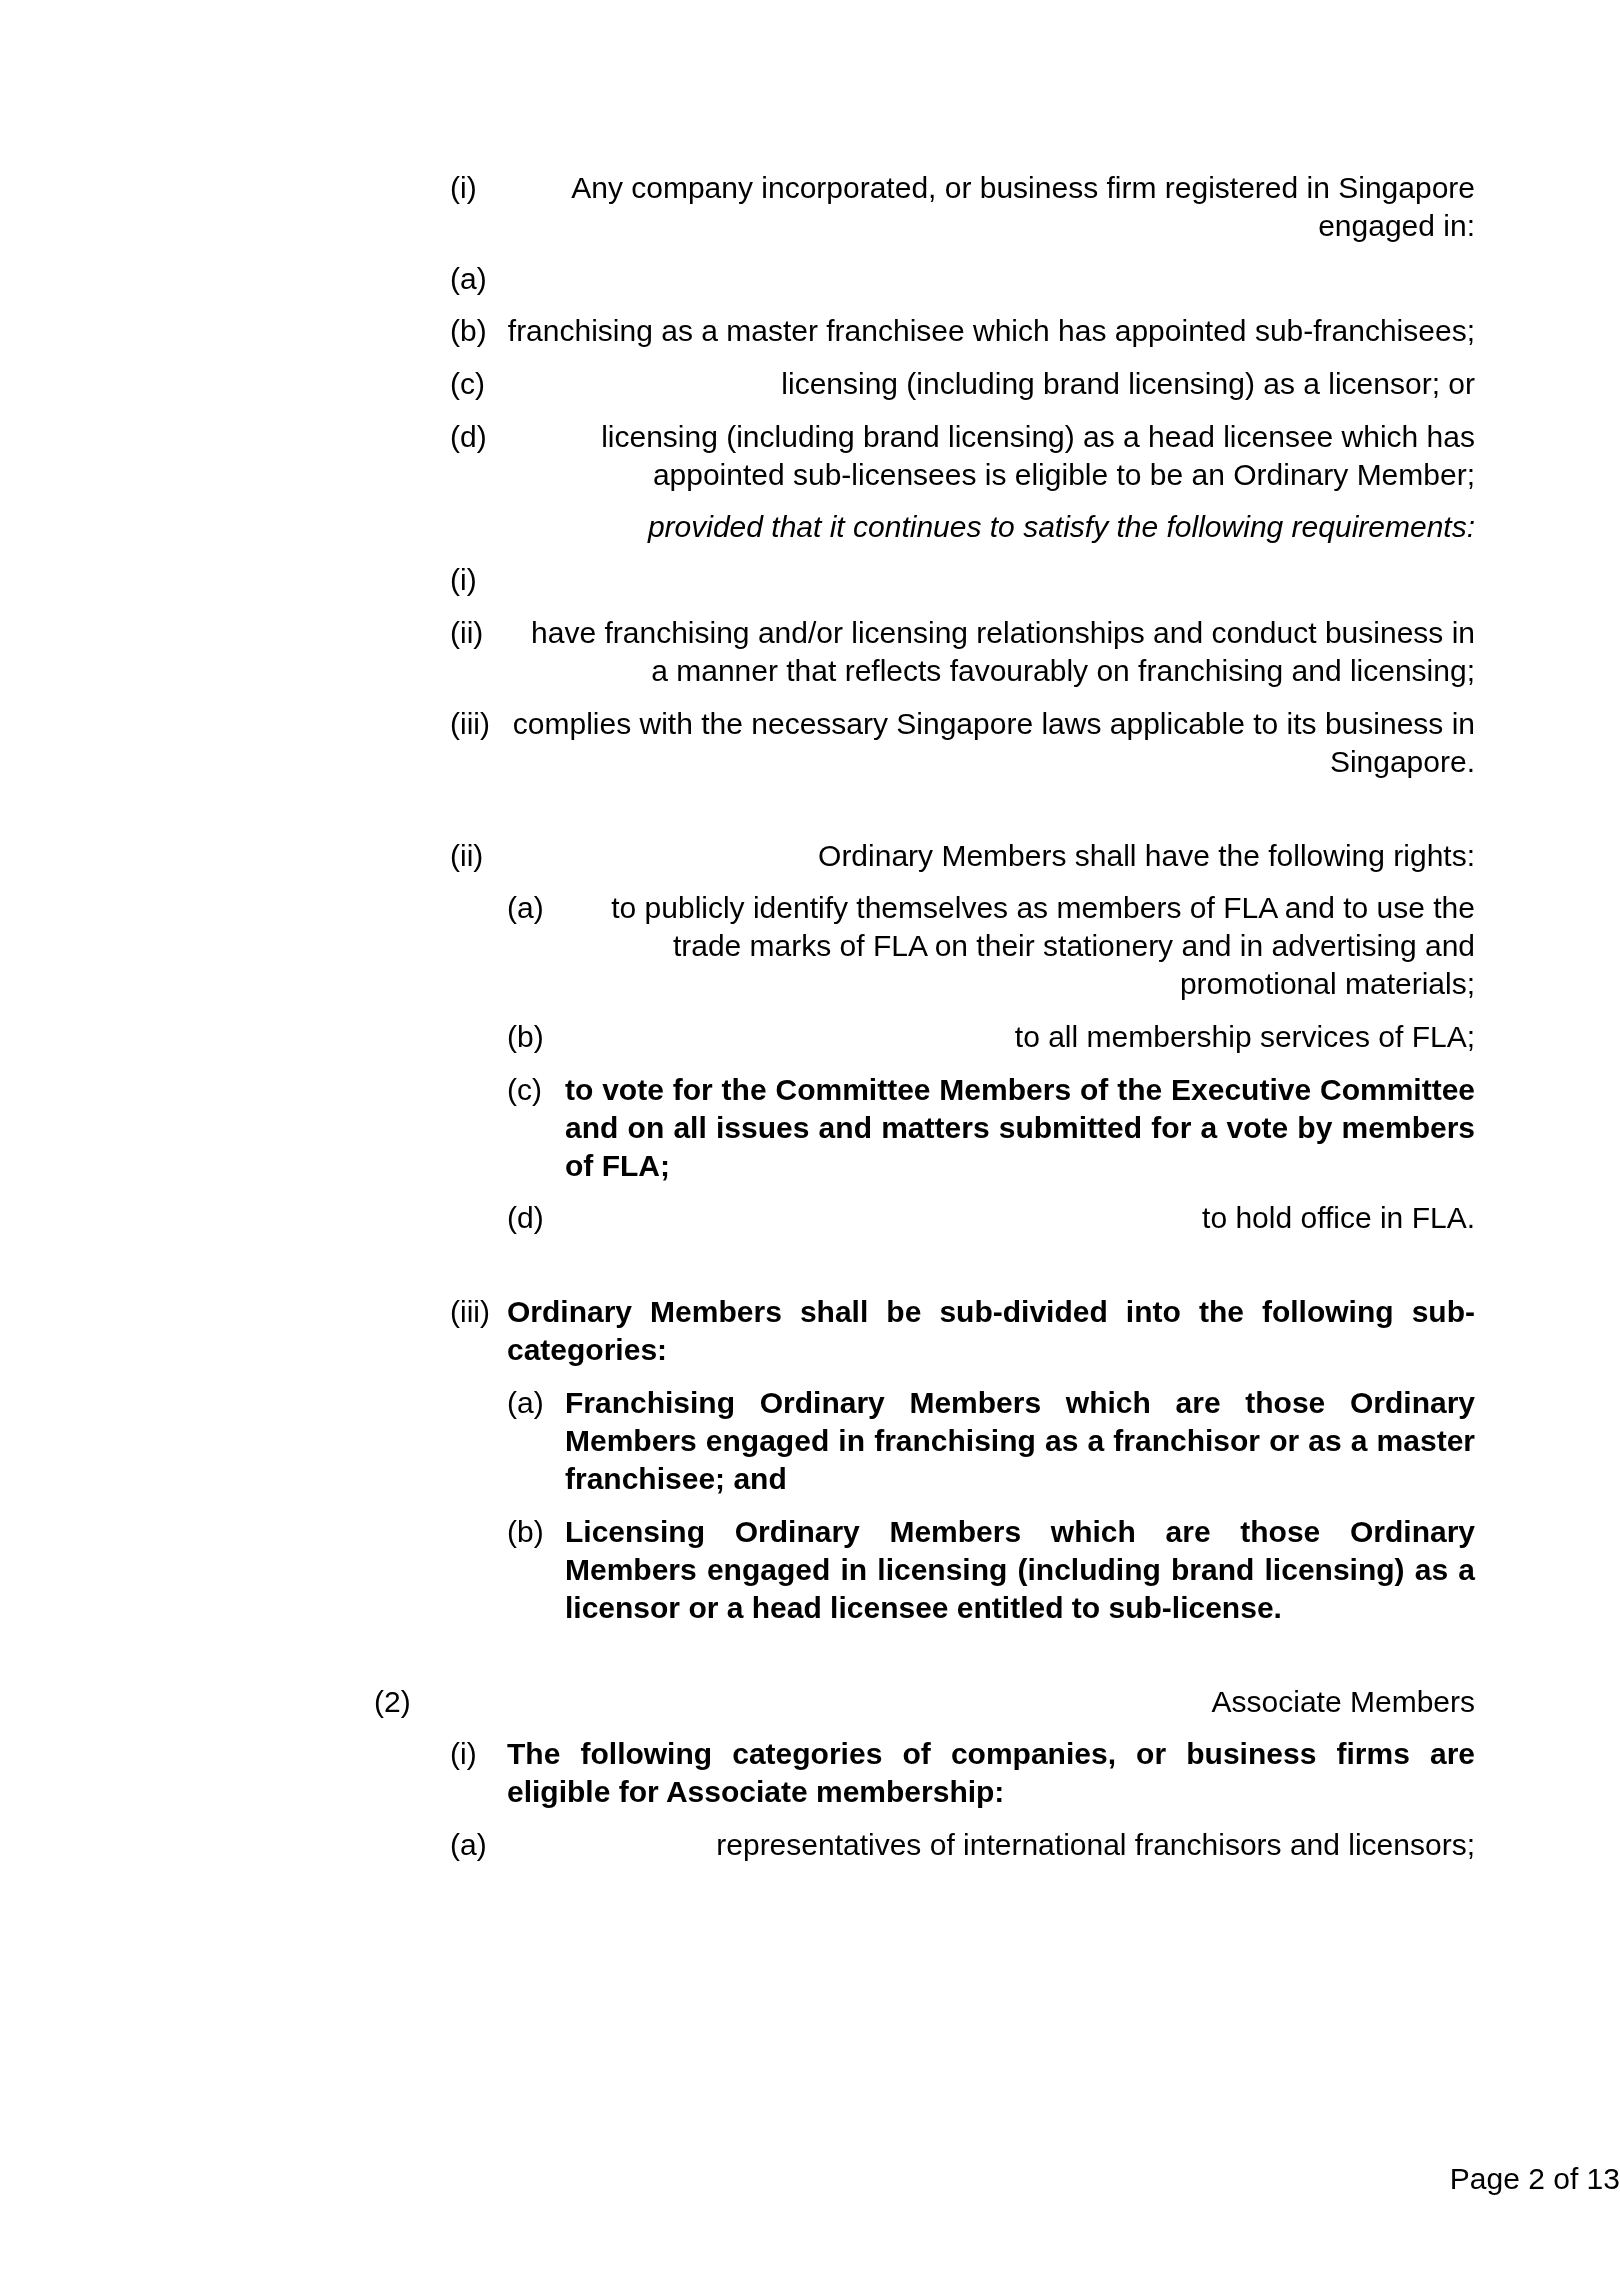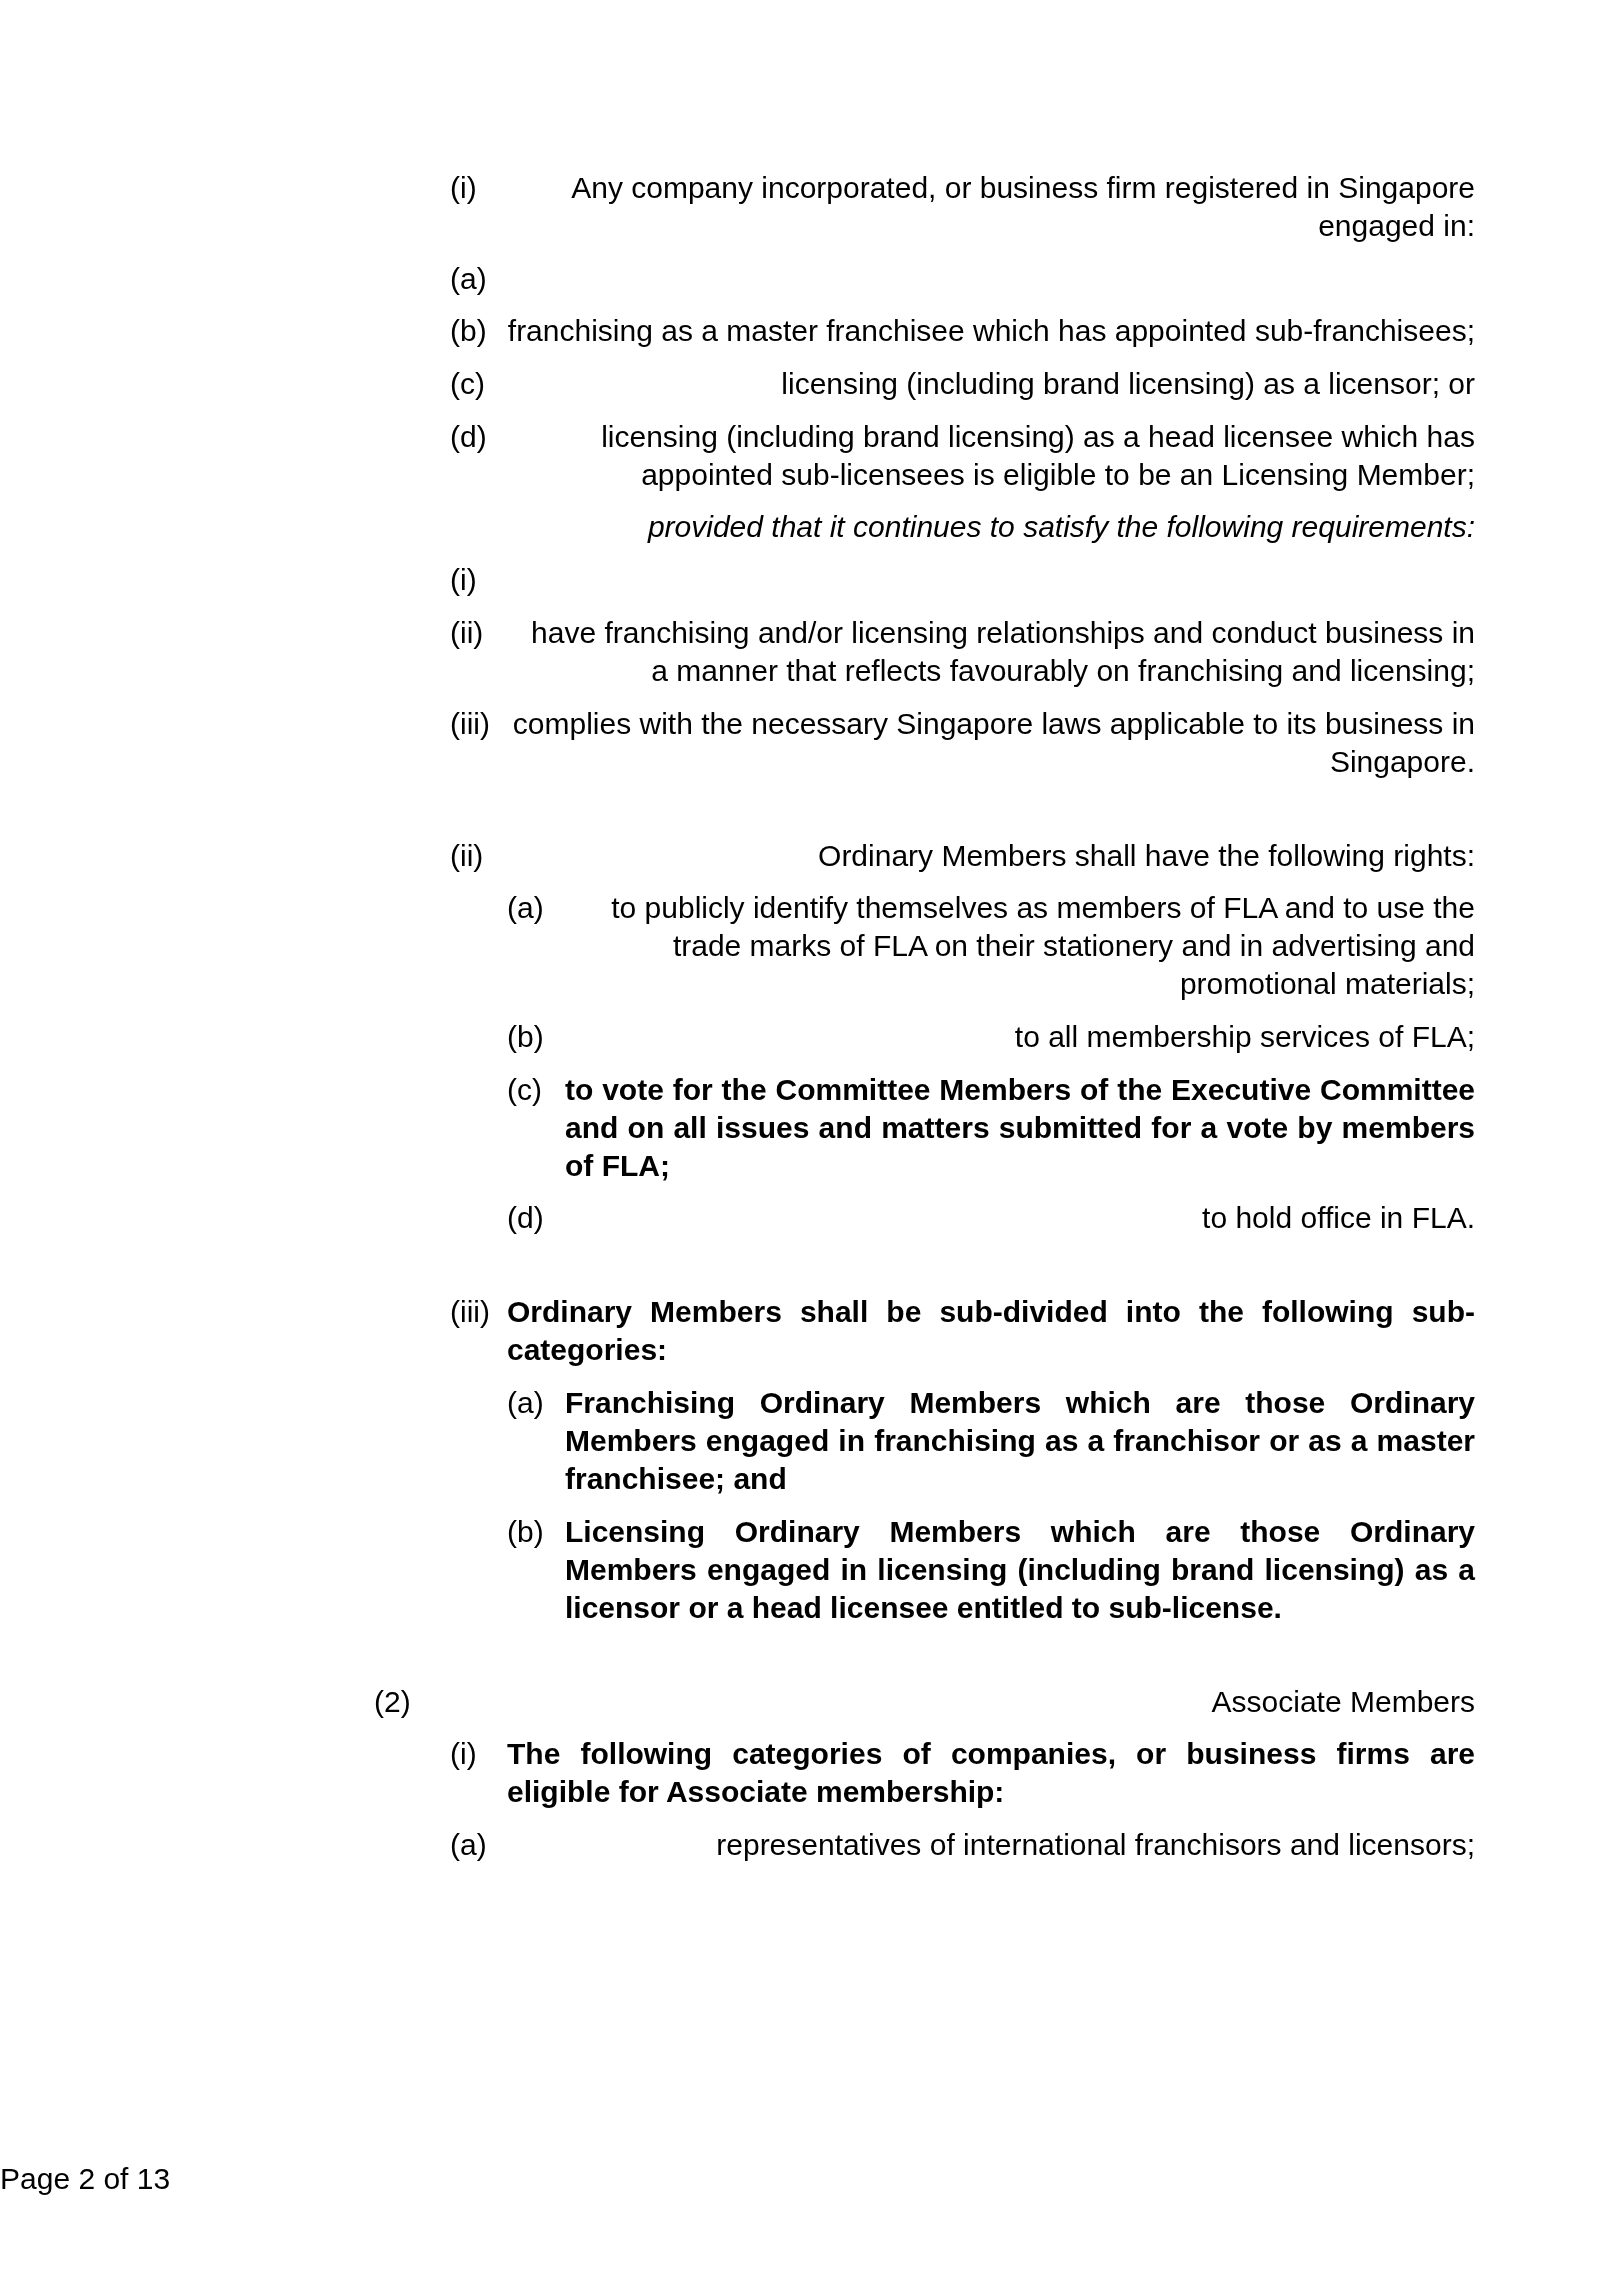--- a/index.html
+++ b/index.html
@@ -29,21 +29,21 @@
   .row.plain   { padding-left: 450px; font-style: italic; }
   .marker { flex: 0 0 57px; white-space: nowrap; }
   .row.section .marker { flex-basis: 74px; }
   .row.l2 .marker      { flex-basis: 58px; }
   .body { flex: 1 1 auto; text-align: right; }
   .row.justify .body { text-align: justify; font-weight: bold; }
   .row.gap-before { margin-top: 56px; }
   .footer {
     position: absolute;
     top: 2160px; left: 0; width: 100%;
-    text-align: left;
+    text-align: right;
   }
 </style>
 </head>
 <body style="background: rgb(255, 255, 255); color: rgb(0, 0, 0);">
 
 <main class="page">
   <div class="doc" id="doc-list">
   <div class="row l1">
     <span class="marker">(i)</span>
     <span class="body">Any company incorporated, or business firm registered in Singapore engaged in:</span>
@@ -58,21 +58,21 @@
     <span class="body">franchising as a master franchisee which has appointed sub-franchisees;</span>
   </div>
 
   <div class="row l1">
     <span class="marker">(c)</span>
     <span class="body">licensing (including brand licensing) as a licensor; or</span>
   </div>
 
   <div class="row l1">
     <span class="marker">(d)</span>
-    <span class="body">licensing (including brand licensing) as a head licensee which has appointed sub-licensees is eligible to be an Licensing Member;</span>
+    <span class="body">licensing (including brand licensing) as a head licensee which has appointed sub-licensees is eligible to be an Ordinary Member;</span>
   </div>
 
   <div class="row plain no-marker">
 
     <span class="body">provided that it continues to satisfy the following requirements:</span>
   </div>
 
   <div class="row l1">
     <span class="marker">(i)</span>
   </div>

